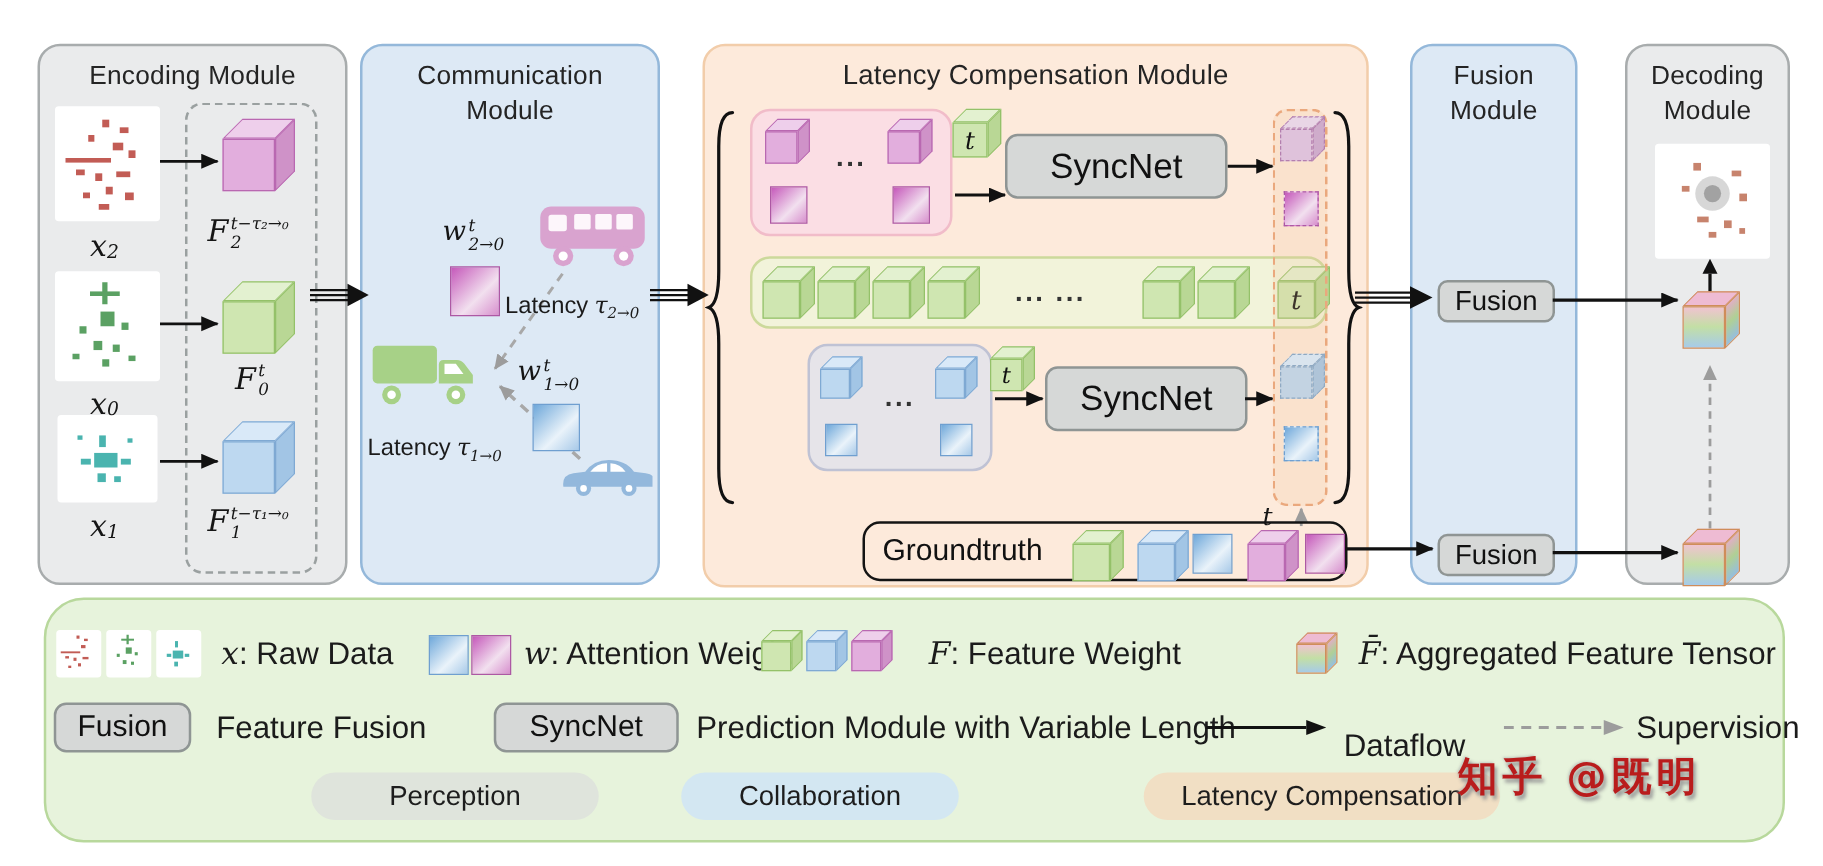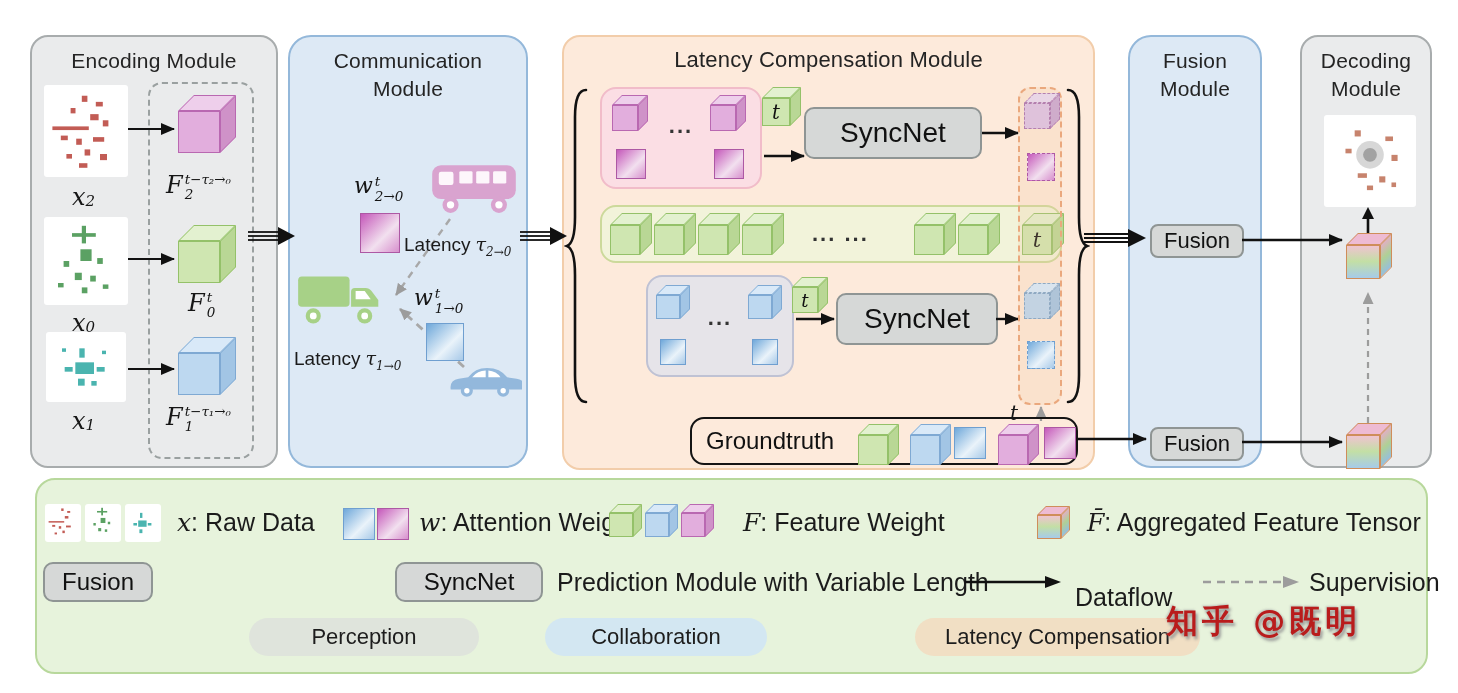--- a/index.html
+++ b/index.html
@@ -2,21 +2,21 @@
 <html><head>
 <meta charset="utf-8">
 <style>
   html,body{margin:0;padding:0;background:#fff;}
   .canvas{position:relative;width:1458px;height:693px;background:#ffffff;overflow:hidden;
           font-family:"Liberation Sans",sans-serif;color:#1d1d1d;}
   .abs{position:absolute;}
   
   .module{position:absolute;border-radius:18px;border:2px solid;box-sizing:border-box;}
   .m-gray {background:#eaebec;border-color:#a8acad;}
-  .m-blue {background:#dde9f5;border-color:#94b8da;border-radius:23px;}
+  .m-blue {background:#dde9f5;border-color:#94b8da;}
   .m-peach{background:#fdeadb;border-color:#f2cdaa;}
   .m-title{position:absolute;left:0;right:0;text-align:center;font-size:21px;color:#242424;letter-spacing:.2px;}
   
   .cube{position:absolute;width:calc(var(--s) + var(--d));height:calc(var(--s) + var(--d));}
   .cube i{display:block;position:absolute;box-sizing:border-box;border:1.5px solid var(--bc);}
   .cube .cf{left:0;top:var(--d);width:var(--s);height:var(--s);background:var(--f);}
   .cube .ct{left:0;top:0;width:var(--s);height:var(--d);background:var(--t);transform:skewX(-45deg);transform-origin:0 100%;}
   .cube .cs{left:var(--s);top:var(--d);width:var(--d);height:var(--s);background:var(--sd);transform:skewY(-45deg);transform-origin:0 0;}
   .cube .tl{position:absolute;left:0;top:var(--d);width:var(--s);height:var(--s);display:flex;align-items:center;justify-content:center;
             font-family:"DejaVu Serif",serif;font-style:italic;font-size:calc(var(--s) * .70);color:#111;}
@@ -49,21 +49,21 @@
   .grp{position:absolute;border-radius:16px;border:2px solid;box-sizing:border-box;}
   .grp-pink {background:#fbdee4;border-color:#f1bcc9;}
   .grp-green{background:#f2f3da;border-color:#ccd99b;}
   .grp-blue {background:#e6e4e9;border-color:#bfc2d4;}
   .strip{position:absolute;border:2.5px dashed #eaa87d;border-radius:12px;background:rgba(242,196,150,.20);box-sizing:border-box;}
   .gtbox{position:absolute;border:2.5px solid #141414;border-radius:14px;box-sizing:border-box;display:flex;align-items:center;font-size:24px;color:#111;padding-left:14px;}
   .dots{position:absolute;font-size:22px;font-weight:bold;color:#333;letter-spacing:2px;}
   .thumb{position:absolute;background:#fff;border-radius:3px;}
   .dashedbox{position:absolute;border:2px dashed #9aa0a0;border-radius:14px;box-sizing:border-box;}
   
-  .legend{position:absolute;background:#e7f3dc;border:2.5px solid #b8d89c;border-radius:20px;box-sizing:border-box;}
+  .legend{position:absolute;background:#e7f3dc;border:2.5px solid #b8d89c;border-radius:32px;box-sizing:border-box;}
   .ltext{position:absolute;font-size:25px;color:#1b1b1b;white-space:nowrap;}
   .pill{position:absolute;border-radius:19px;display:flex;align-items:center;justify-content:center;font-size:22px;color:#1d1d1d;}
   .p-gray{background:#dfe4dc;}
   .p-blue{background:#d3e7f2;}
   .p-tan {background:#f1dfc4;}
   .watermark{position:absolute;font-size:32px;font-weight:700;color:#b91c1c;
              text-shadow:2px 3px 3px rgba(150,150,150,.95), -1px -1px 2px rgba(170,170,170,.6);
              letter-spacing:4px;z-index:50;white-space:nowrap;font-family:"DejaVu Sans",sans-serif;}
 </style>
 </head>
@@ -550,20 +550,21 @@
     <span class="ltext" style="left:706px;top:28px;"><i class="mvar">F</i><span>: Feature Weight</span></span>
 
     <div class="cube cb-multi" style="left:1000px;top:26px;--s:24px;--d:9px;">
         <i class="ct"></i>
         <i class="cs"></i>
         <i class="cf"></i>
       </div>
     <span class="ltext" style="left:1050px;top:28px;"><i class="mvar">F̄</i><span>: Aggregated Feature Tensor</span></span>
 
     <div class="gbtn" style="left:6px;top:82px;width:110px;height:40px;font-size:24px;">Fusion</div>
+    <span class="ltext" style="left:136px;top:88px;">Feature Fusion</span>
     <div class="gbtn" style="left:358px;top:82px;width:148px;height:40px;font-size:24px;">SyncNet</div>
     <span class="ltext" style="left:520px;top:88px;">Prediction Module with Variable Length</span>
     <svg class="abs" style="left:928px;top:94px;" width="96" height="16">
         <line x1="0" y1="8" x2="80" y2="8" stroke="#111" stroke-width="2.4"></line>
         <polygon points="80,2 96,8 80,14" fill="#111"></polygon>
       </svg>
     <span class="ltext" style="left:1038px;top:103px;">Dataflow</span>
     <svg class="abs" style="left:1166px;top:94px;" width="96" height="16">
         <line x1="0" y1="8" x2="80" y2="8" stroke="#9c9c9c" stroke-width="2.4" stroke-dasharray="8 6"></line>
         <polygon points="80,2 96,8 80,14" fill="#9c9c9c"></polygon>

